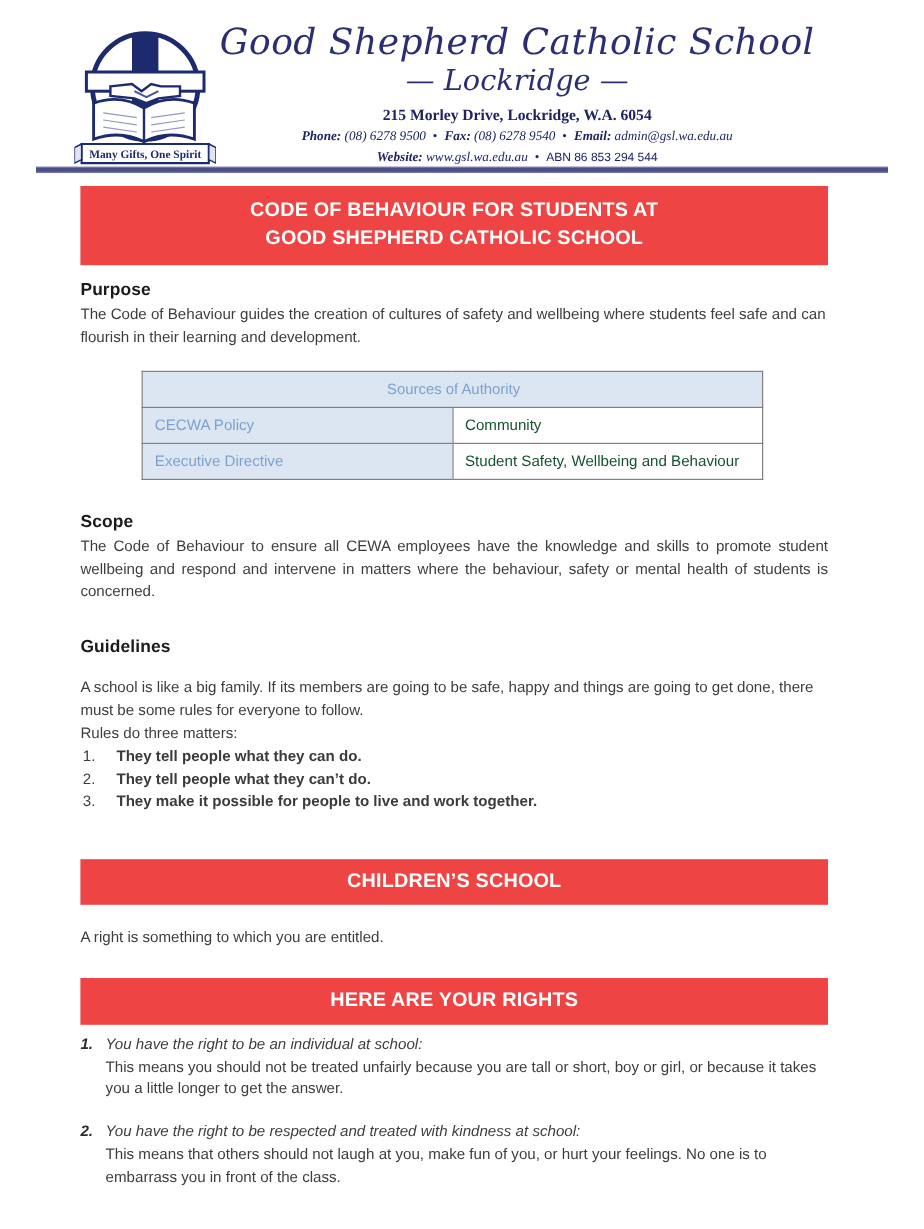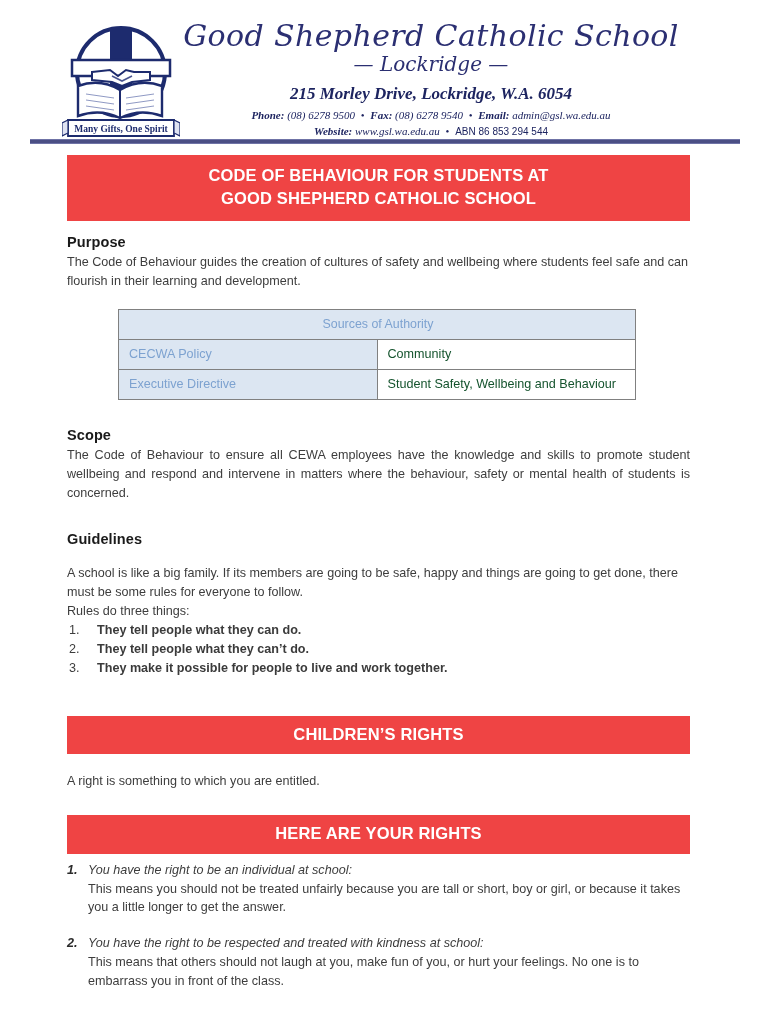--- a/index.html
+++ b/index.html
@@ -47,30 +47,29 @@
     font-style: italic;
     font-size: 30px;
     line-height: 1.04;
     color: #2b2f72;
     letter-spacing: 0.4px;
     white-space: nowrap;
   }
   .school-suburb {
     font-family: "DejaVu Serif", serif;
     font-style: italic;
-    font-size: 20px;
+    font-size: 24px;
     line-height: 1.25;
     color: #2b2f72;
     margin-top: 1px;
   }
   .address-line {
     font-family: "Liberation Serif", serif;
     font-weight: bold;
-    font-style: italic;
-    font-size: 17px;
+    font-size: 13px;
     color: #1d2460;
     margin-top: 5px;
     line-height: 1.45;
   }
   .contact-line {
     font-family: "Liberation Serif", serif;
     font-size: 11px;
     color: #1d2460;
     line-height: 1.5;
   }
@@ -311,41 +310,41 @@
   <p class="body-text justify">The Code of Behaviour to ensure all CEWA employees have the knowledge and skills to promote student wellbeing and respond and intervene in matters where the behaviour, safety or mental health of students is concerned.</p>
 
   <div class="spacer-md"></div>
 
   <h2 class="section-head">Guidelines</h2>
 
   <div class="spacer-md"></div>
 
   <p class="body-text">A school is like a big family. If its members are going to be safe, happy and things are going to get done, there must be some rules for everyone to follow.</p>
 
-  <p class="body-text rules-intro">Rules do three things:</p>
+  <p class="body-text rules-intro">Rules do three matters:</p>
 
   <ol class="rules-list">
     <li>
       <span class="num">1.</span>
       <span class="txt">They tell people what they can do.</span>
     </li>
     <li>
       <span class="num">2.</span>
       <span class="txt">They tell people what they can’t do.</span>
     </li>
     <li>
       <span class="num">3.</span>
       <span class="txt">They make it possible for people to live and work together.</span>
     </li>
   </ol>
 
   <div class="spacer-lg"></div>
   <div class="spacer-md"></div>
 
-  <div class="banner">CHILDREN’S RIGHTS</div>
+  <div class="banner">CHILDREN’S SCHOOL</div>
   <p class="body-text" style="margin-top:18px;">A right is something to which you are entitled.</p>
 
   <div class="spacer-lg"></div>
 
   <div class="banner">HERE ARE YOUR RIGHTS</div>
 
   <div class="rights-block">
 
     <div class="right-item">
       <div class="right-head">

